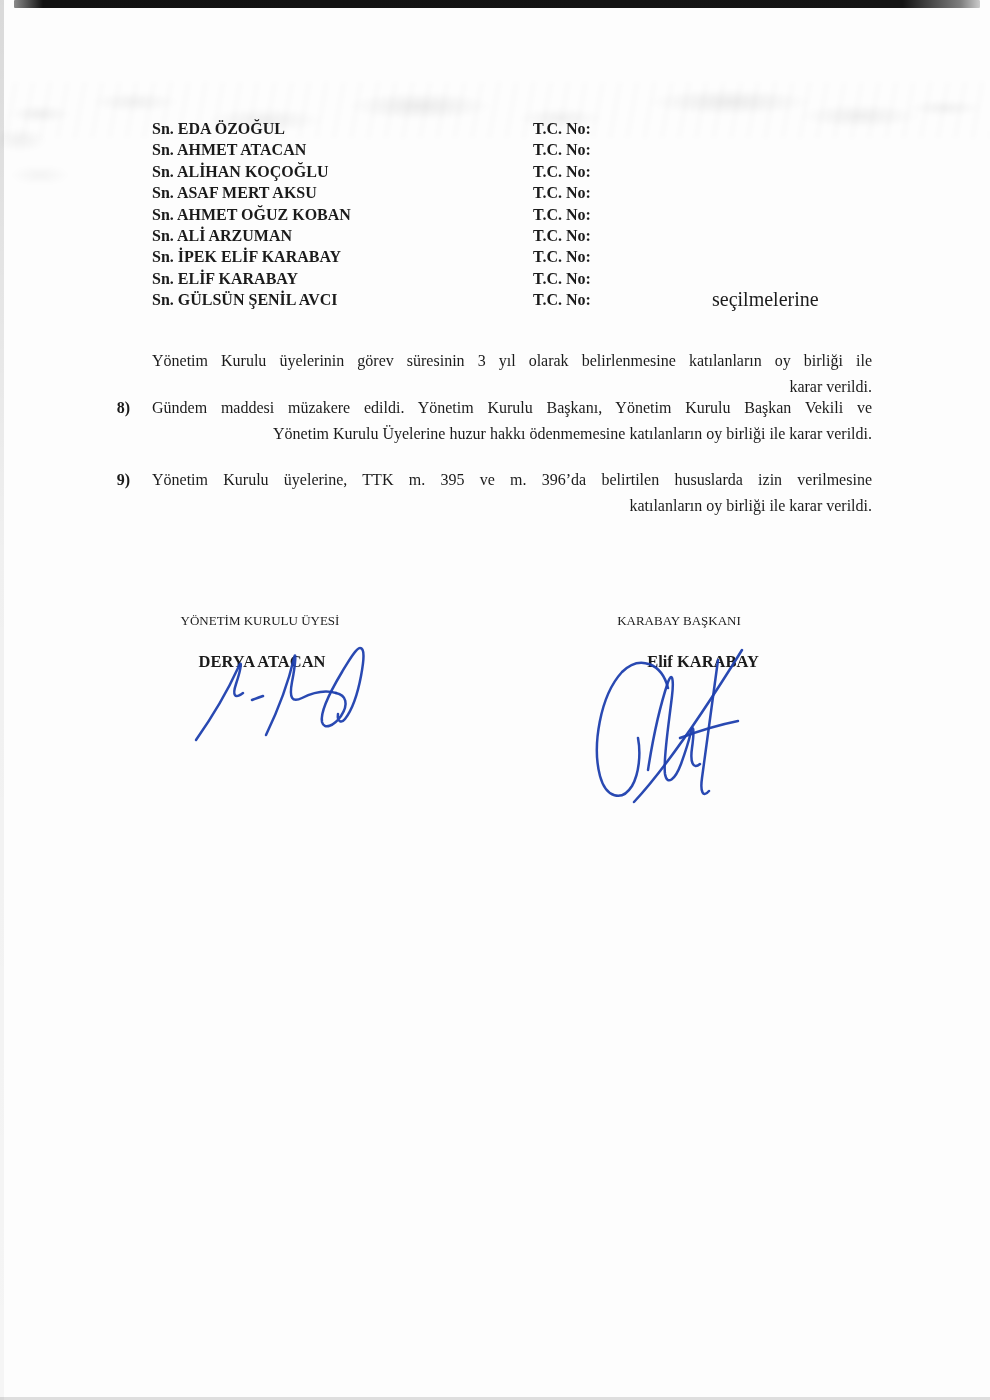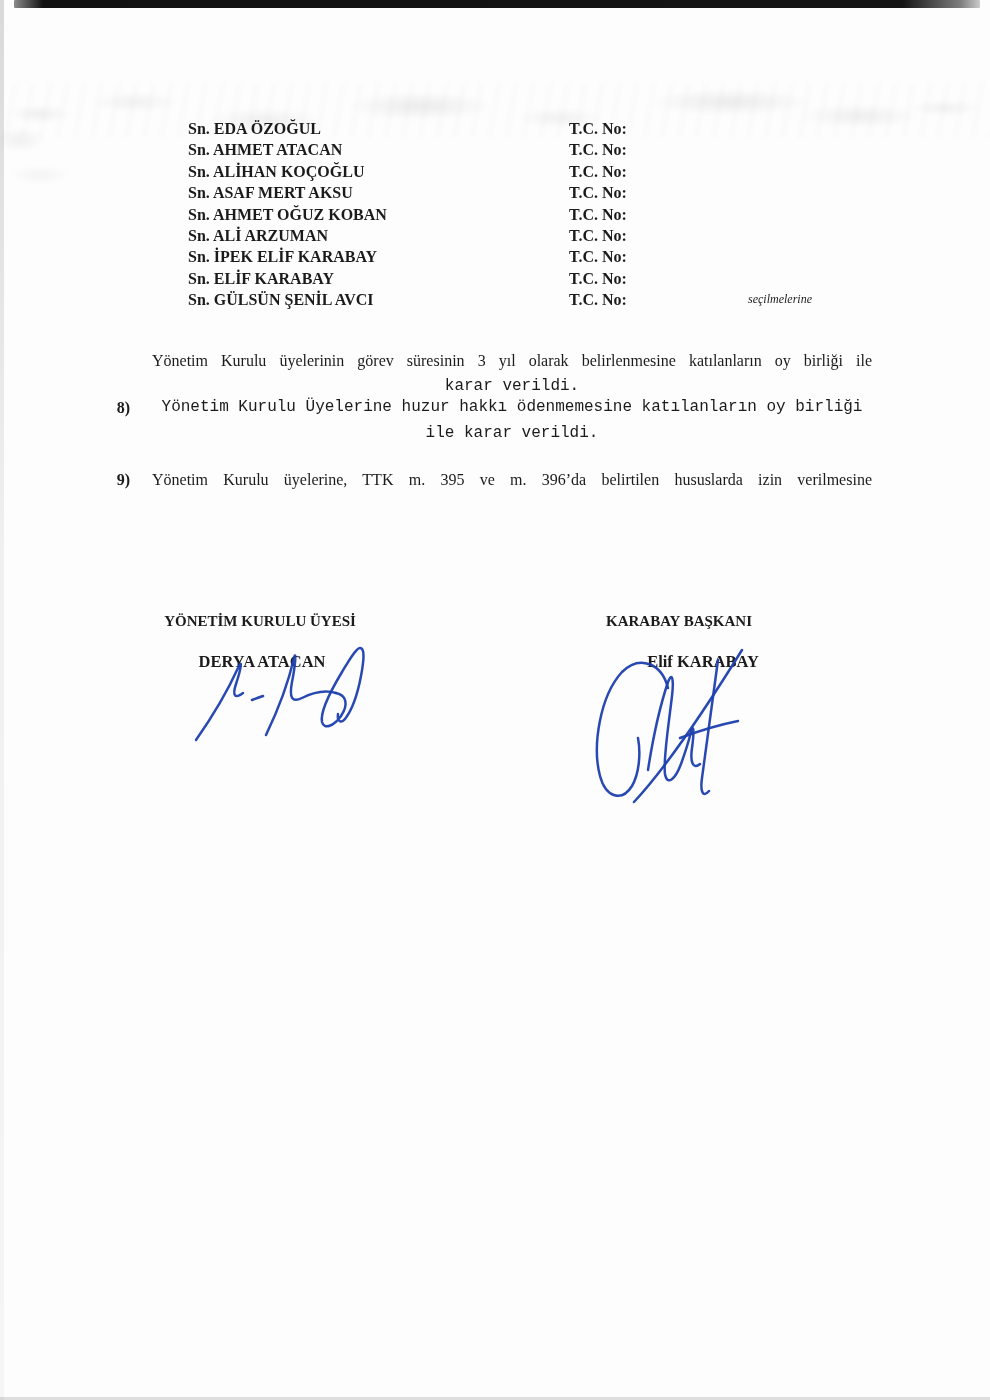--- a/index.html
+++ b/index.html
@@ -45,40 +45,40 @@
     position:absolute;left:0;top:120px;width:90px;height:80px;
     background:
       radial-gradient(26px 12px at 20px 20px, rgba(0,0,0,.05), transparent),
       radial-gradient(30px 10px at 40px 55px, rgba(0,0,0,.04), transparent);
     filter:blur(2px);
   }
 
   
   .members{
     position:absolute;left:152px;top:118px;width:760px;
-    font-size:16px;font-weight:bold;line-height:21.4px;margin-left:36px;
+    font-size:16px;font-weight:bold;line-height:21.4px;
   }
   .member-row{position:relative;height:21.4px;white-space:nowrap;}
   .member-name{position:absolute;left:0;}
   .member-tc{position:absolute;left:381px;}
-  .member-suffix{position:absolute;left:560px;font-weight:normal;font-size:12px;font-style:italic;}
+  .member-suffix{position:absolute;left:560px;font-weight:normal;font-size:20px;}
 
   
   .res-item{position:absolute;left:90px;width:790px;font-size:16px;line-height:25.5px;}
   .res-num{position:absolute;left:0;top:0;width:40px;text-align:right;font-weight:bold;}
   .res-text{margin-left:62px;width:720px;}
   .line-just{text-align:justify;text-align-last:justify;}
-  .line-last{text-align:center;font-family:Liberation Mono, monospace;}
+  .line-last{text-align:right;}
   .res-a{top:348px;}
   .res-8{top:395px;}
   .res-9{top:467px;}
   .res-10{top:532px;}
 
   
-  .sig-title{position:absolute;top:613px;font-size:15px;font-weight:bold;text-align:center;white-space:nowrap;}
+  .sig-title{position:absolute;top:613px;font-size:13px;font-weight:normal;text-align:center;white-space:nowrap;}
   .sig-title-left{left:134px;width:252px;}
   .sig-title-right{left:583px;width:192px;}
   .sig-name{position:absolute;top:652px;font-size:16.5px;font-weight:bold;text-align:center;white-space:nowrap;}
   .sig-name-left{left:162px;width:200px;}
   .sig-name-right{left:604px;width:198px;}
   .sig-svg{position:absolute;z-index:5;pointer-events:none;}
   .sig-svg-left{left:186px;top:640px;}
   .sig-svg-right{left:588px;top:646px;}
   .sig-svg path{fill:none;stroke:#1d3fae;stroke-width:2.5;stroke-linecap:round;stroke-linejoin:round;opacity:.95;}
 </style>
@@ -136,28 +136,30 @@
   <div class="res-item res-a">
     <div class="res-text">
       <div class="line-just">Yönetim Kurulu üyelerinin görev süresinin 3 yıl olarak belirlenmesine katılanların oy birliği ile</div>
       <div class="line-last">karar verildi.</div>
     </div>
   </div>
 
   <div class="res-item res-8">
     <div class="res-num">8)</div>
     <div class="res-text">
+      <div class="line-just">Gündem maddesi müzakere edildi. Yönetim Kurulu Başkanı, Yönetim Kurulu Başkan Vekili ve</div>
       <div class="line-last">Yönetim Kurulu Üyelerine huzur hakkı ödenmemesine katılanların oy birliği ile karar verildi.</div>
     </div>
   </div>
 
   <div class="res-item res-9">
     <div class="res-num">9)</div>
     <div class="res-text">
       <div class="line-just">Yönetim Kurulu üyelerine, TTK m. 395 ve m. 396’da belirtilen hususlarda izin verilmesine</div>
+      <div class="line-last">katılanların oy birliği ile karar verildi.</div>
     </div>
   </div>
 
 
   <div class="sig-title sig-title-left">YÖNETİM KURULU ÜYESİ</div>
   <div class="sig-title sig-title-right">KARABAY BAŞKANI</div>
 
   <div class="sig-name sig-name-left">DERYA ATACAN</div>
   <div class="sig-name sig-name-right">Elif KARABAY</div>
 

